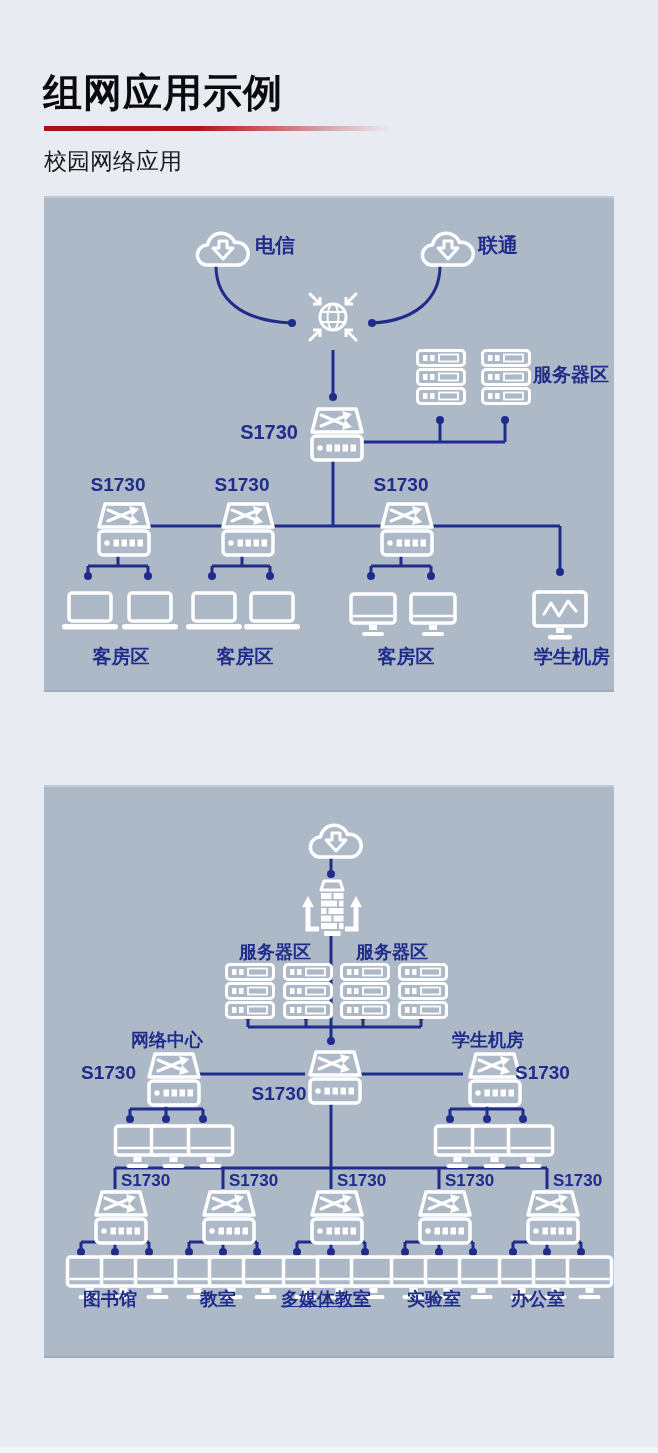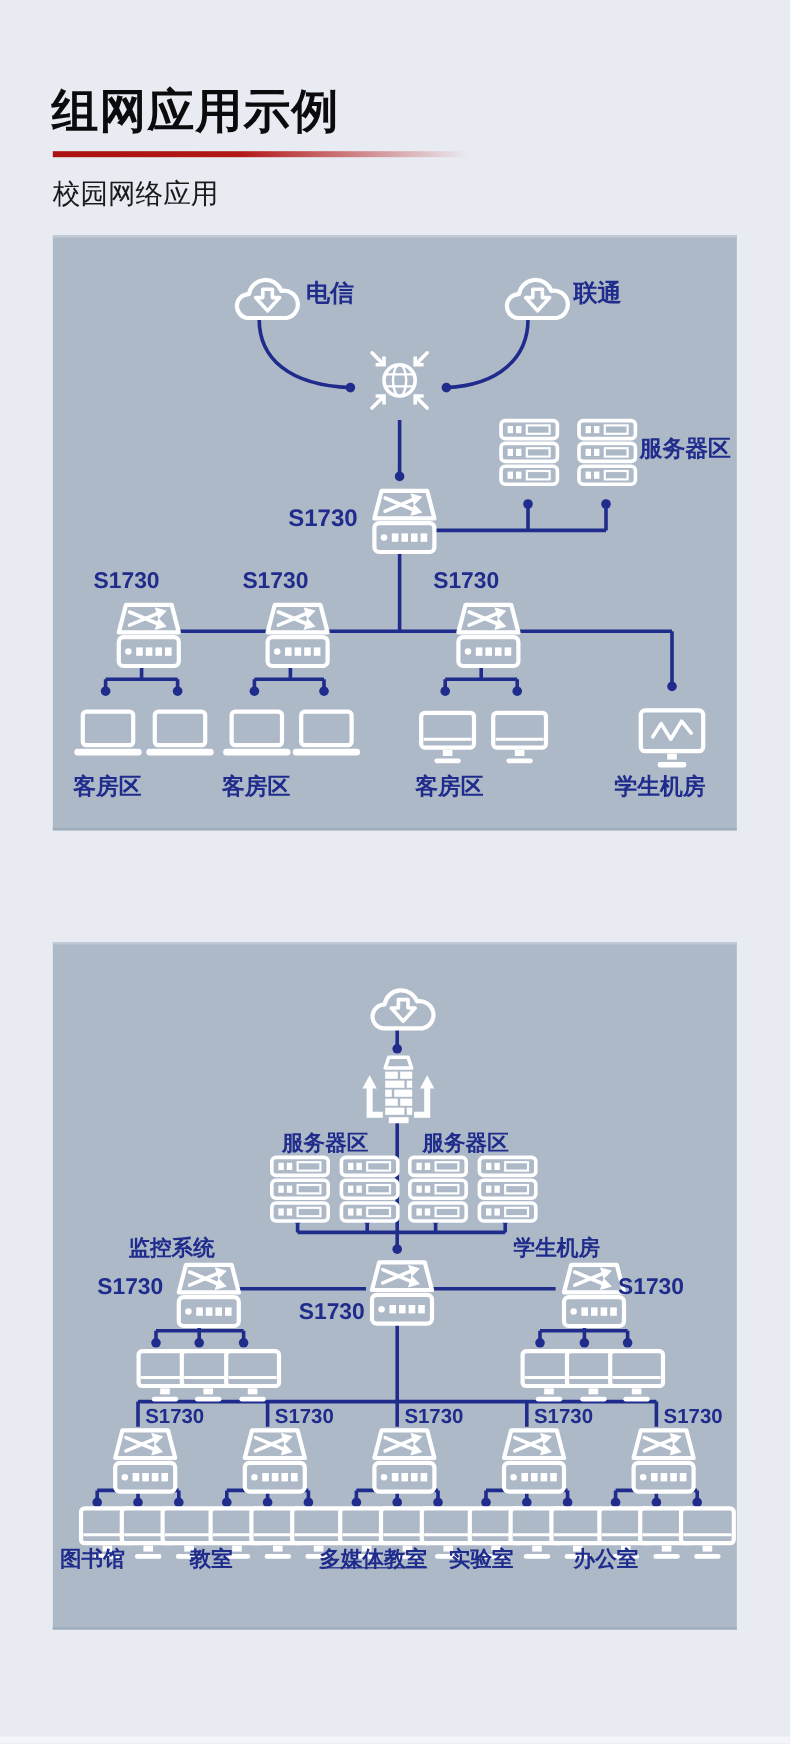--- a/index.html
+++ b/index.html
@@ -8,21 +8,21 @@
   .page-title { position:absolute; left:43px; top:66px; font-size:39px; font-weight:bold; color:#0b0b0d; letter-spacing:1px; }
   .accent { position:absolute; left:44px; top:126px; width:346px; height:5px;
             background:linear-gradient(to right, #aa1113 0%, #b31715 45%, rgba(179,23,21,0) 100%); }
   .sec-title { position:absolute; left:44px; font-size:23px; color:#1a1a1c; }
   .sec1 { top:146px; } .sec2 { top:726px; }
   .panel { position:absolute; left:44px; width:570px; background:#aeb9c8;
            border-top:2px solid #c0cad6; border-bottom:2px solid #a0adbe; }
   .p1 { top:196px; height:496px; }
   .p2 { top:785px; height:573px; }
   .panel svg { position:absolute; left:0; top:0; }
-  .lbl { position:absolute; color:#1f2c8c; font-weight:bold; white-space:nowrap; line-height:1.1; }
+  .lbl { position:absolute; color:#1f2c8c; font-weight:bold; text-align:center; white-space:nowrap; line-height:1.1; }
   .lft { text-align:left; } .rgt { text-align:right; }
   .f17{font-size:17px;} .f18{font-size:18px;} .f19{font-size:19px;} .f20{font-size:20px;}
   .footer-strip { position:absolute; left:0; bottom:0; width:658px; height:6px; background:#f3f5f9; }
   .ln { stroke:#1f2c8c; stroke-width:3; fill:none; }
   .dot { fill:#1f2c8c; }
 </style>
 </head>
 <body>
 
 <div class="page">
@@ -261,21 +261,21 @@
       <use href="#ic-monitor" x="345.5" y="468" width="31" height="29"></use>
       <use href="#ic-monitor" x="379.5" y="468" width="31" height="29"></use>
       <use href="#ic-monitor" x="413.5" y="468" width="31" height="29"></use>
       <use href="#ic-monitor" x="453.5" y="468" width="31" height="29"></use>
       <use href="#ic-monitor" x="487.5" y="468" width="31" height="29"></use>
       <use href="#ic-monitor" x="521.5" y="468" width="31" height="29"></use>
     </svg>
     <div class="lbl f18" style="left:191px; top:156px; width:80px;">服务器区</div>
     <div class="lbl f18" style="left:308px; top:156px; width:80px;">服务器区</div>
     <div class="lbl f19" style="left:205px; top:297px; width:60px;">S1730</div>
-    <div class="lbl f18" style="left:63px; top:244px; width:120px;">监控系统</div>
+    <div class="lbl f18" style="left:63px; top:244px; width:120px;">网络中心</div>
     <div class="lbl f19 rgt" style="left:22px; top:276px; width:70px;">S1730</div>
     <div class="lbl f18" style="left:384px; top:244px; width:120px;">学生机房</div>
     <div class="lbl f19 lft" style="left:471px; top:276px; width:70px;">S1730</div>
     <div class="lbl f17 lft" style="left:77px; top:385px; width:52px;">S1730</div>
     <div class="lbl f17 lft" style="left:185px; top:385px; width:52px;">S1730</div>
     <div class="lbl f17 lft" style="left:293px; top:385px; width:52px;">S1730</div>
     <div class="lbl f17 lft" style="left:401px; top:385px; width:52px;">S1730</div>
     <div class="lbl f17 lft" style="left:509px; top:385px; width:52px;">S1730</div>
     <div class="lbl f18" style="left:6px; top:503px; width:120px;">图书馆</div>
     <div class="lbl f18" style="left:114px; top:503px; width:120px;">教室</div>

